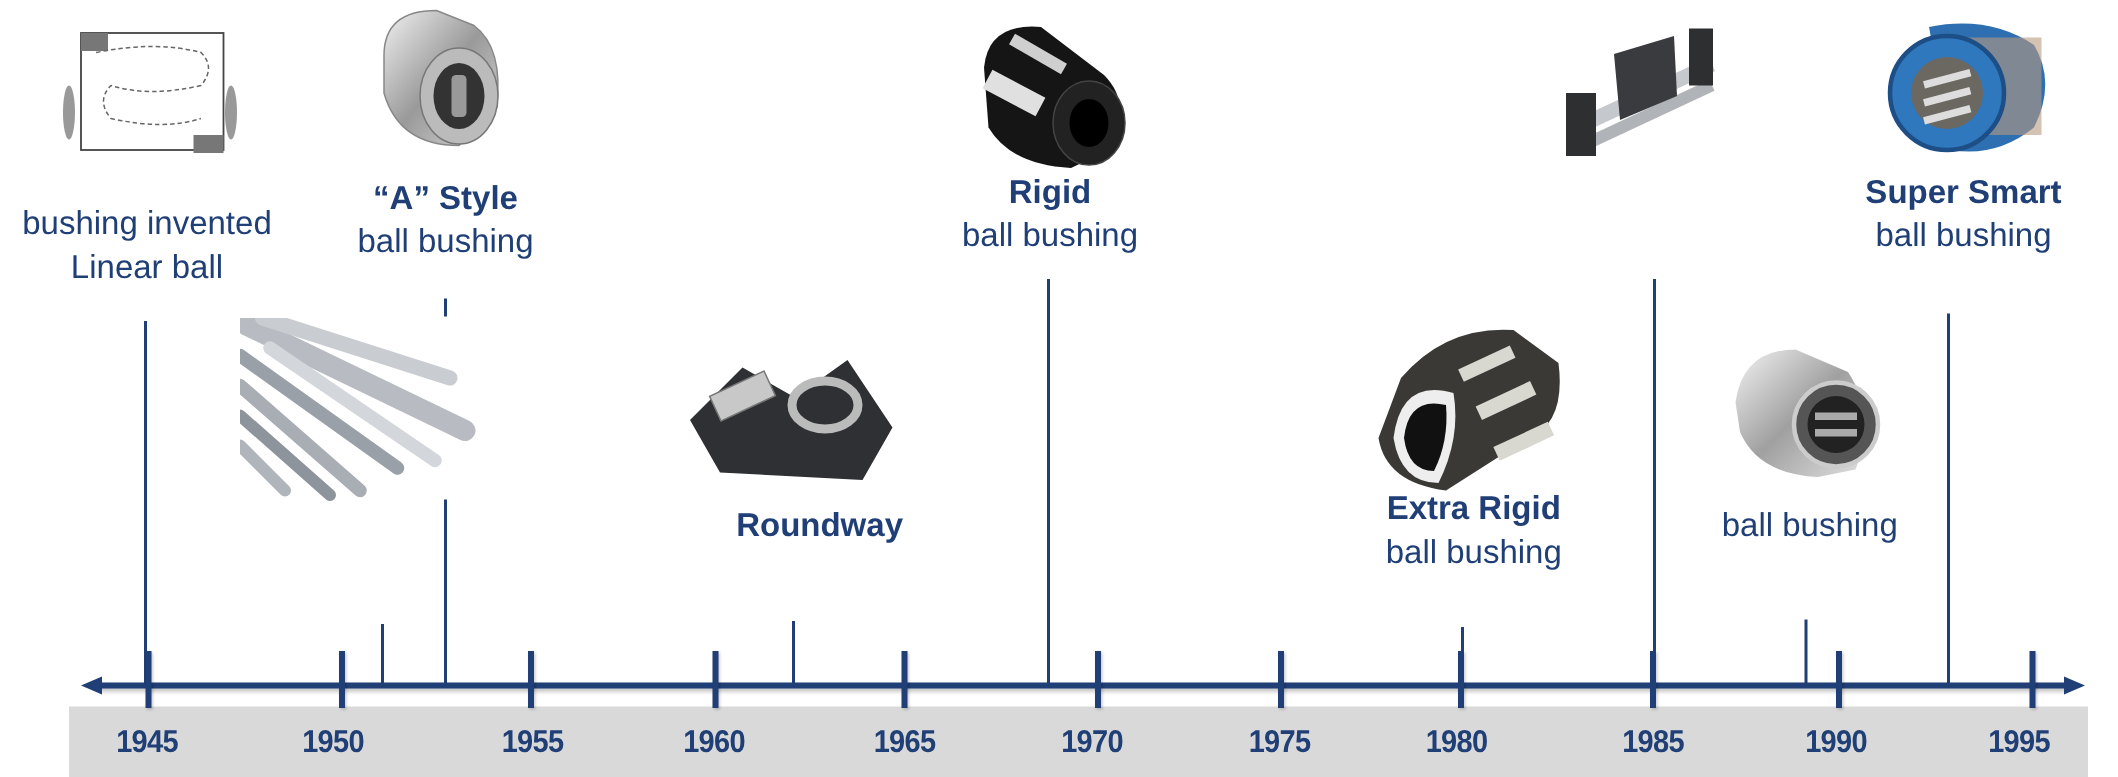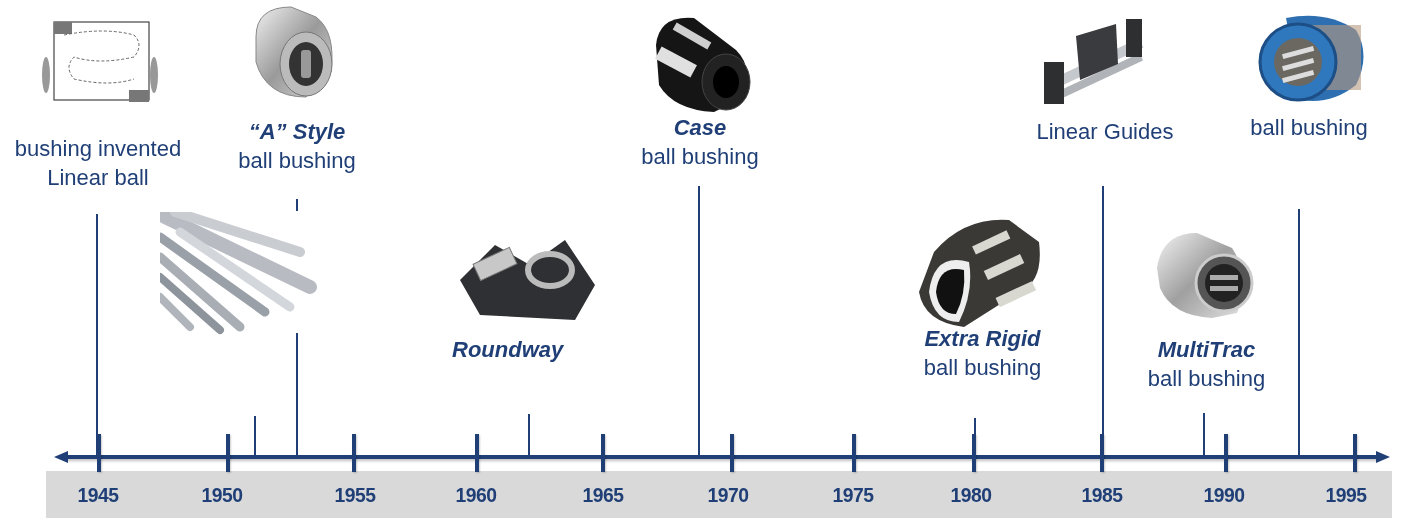--- a/index.html
+++ b/index.html
@@ -14,21 +14,21 @@
   .arrow-right { position: absolute; left: 1376px; top: 451px; width: 0; height: 0;
     border-top: 6px solid transparent; border-bottom: 6px solid transparent; border-left: 14px solid #1f3f76; }
 
   .tick { position: absolute; top: 434px; width: 4px; height: 38px; background: #1f3f76; box-shadow: 1px 1px 2px rgba(0,0,0,0.2); }
   .year { position: absolute; top: 483px; width: 80px; margin-left: -40px; text-align: center;
     font-size: 21px; font-weight: bold; color: #1f3f76; letter-spacing: -0.5px; transform: scaleX(0.92); }
 
   .event-line { position: absolute; width: 2px; background: #1f3f76; }
 
   .label { position: absolute; text-align: center; line-height: 29px; font-size: 22px; white-space: nowrap; }
-  .label .bold { font-weight: bold; font-style: italic; }
+  .label .bold { font-weight: bold; }
 
   .img { position: absolute; }
 </style>
 </head>
 <body>
 
 <div class="band"></div>
 
 <div class="event-line" style="left:96px; top:214px; height:243px;"></div>
 <div class="event-line" style="left:254px; top:416px; height:41px;"></div>
@@ -114,33 +114,33 @@
 <div class="label" style="left:176px; top:335px; width:110px;">
 </div>
 
 <svg class="img" style="left:455px; top:225px;" width="145" height="100" viewBox="0 0 145 100">
   <path d="M5 55 L40 20 L75 40 L110 15 L140 60 L120 95 L25 90 Z" fill="#2e3033"></path>
   <g fill="#c8c8c8" stroke="#777">
     <rect x="20" y="30" width="40" height="18" transform="rotate(-25 40 39)"></rect>
     <ellipse cx="95" cy="45" rx="22" ry="16" fill="none" stroke="#bbb" stroke-width="6"></ellipse>
   </g>
 </svg>
-<div class="label" style="left:452px; top:335px; width:150px; text-align:left;">
+<div class="label" style="left:452px; top:335px; width:150px; text-align:right;">
   <div class="bold">Roundway</div>
 </div>
 
 <svg class="img" style="left:644px; top:10px;" width="112" height="102" viewBox="0 0 112 102">
   <path d="M12 35 Q15 5 50 8 L92 40 Q112 60 95 90 L70 102 Q30 100 15 75 Z" fill="#151515"></path>
   <rect x="28" y="22" width="40" height="8" fill="#cfcfcf" transform="rotate(30 48 26)"></rect>
   <rect x="12" y="45" width="40" height="14" fill="#e0e0e0" transform="rotate(28 32 52)"></rect>
   <ellipse cx="82" cy="72" rx="24" ry="28" fill="#222" stroke="#444"></ellipse>
   <ellipse cx="82" cy="72" rx="13" ry="16" fill="#000"></ellipse>
 </svg>
 <div class="label" style="left:630px; top:113px; width:140px;">
-  <div class="bold">Case</div>
+  <div class="bold">Rigid</div>
   <div>ball bushing</div>
 </div>
 
 <svg class="img" style="left:914px; top:212px;" width="138" height="122" viewBox="0 0 138 122">
   <path d="M20 40 Q50 5 95 8 L125 30 Q130 70 105 80 L50 115 Q10 110 5 80 Z" fill="#3a3936"></path>
   <rect x="58" y="26" width="38" height="9" fill="#d8d8d0" transform="rotate(-25 77 30)"></rect>
   <rect x="70" y="50" width="40" height="10" fill="#d8d8d0" transform="rotate(-25 90 55)"></rect>
   <rect x="82" y="78" width="40" height="10" fill="#d8d8d0" transform="rotate(-25 100 83)"></rect>
   <path d="M15 80 Q20 40 55 50 Q60 80 45 110 Q20 110 15 80 Z" fill="#eee"></path>
   <path d="M22 80 Q25 52 50 58 Q52 82 42 102 Q25 102 22 80 Z" fill="#111"></path>
@@ -151,46 +151,45 @@
 </div>
 
 <svg class="img" style="left:1036px; top:14px;" width="116" height="92" viewBox="0 0 116 92">
   <rect x="10" y="45" width="100" height="10" fill="#c5c8cc" transform="rotate(-25 60 50)"></rect>
   <rect x="10" y="60" width="100" height="8" fill="#b0b3b8" transform="rotate(-25 60 64)"></rect>
   <rect x="8" y="48" width="20" height="42" fill="#2e2f31"></rect>
   <rect x="90" y="5" width="16" height="38" fill="#2e2f31"></rect>
   <path d="M40 22 L80 10 L82 50 L44 66 Z" fill="#3a3b3e"></path>
 </svg>
 <div class="label" style="left:1025px; top:117px; width:160px;">
-  <div>Linear Guides</div>
 </div>
 
 <svg class="img" style="left:1152px; top:228px;" width="102" height="92" viewBox="0 0 102 92">
   <defs>
     <linearGradient id="silver2" x1="0" x2="1" y1="0" y2="1">
       <stop offset="0" stop-color="#f3f3f3"></stop>
         <stop offset="0.5" stop-color="#a0a0a0"></stop>
         <stop offset="1" stop-color="#e0e0e0"></stop>
     </linearGradient>
   </defs>
   <path d="M5 40 Q10 5 45 5 L80 20 Q100 50 85 85 L60 90 Q20 88 8 60 Z" fill="url(#silver2)"></path>
   <circle cx="72" cy="55" r="28" fill="#555" stroke="#ccc" stroke-width="3"></circle>
   <circle cx="72" cy="55" r="19" fill="#222"></circle>
   <rect x="58" y="47" width="28" height="5" fill="#aaa"></rect>
   <rect x="58" y="58" width="28" height="5" fill="#aaa"></rect>
 </svg>
 <div class="label" style="left:1134px; top:335px; width:145px;">
-  <div class="bold">MultiTrac</div>
   <div>ball bushing</div>
 </div>
 
 <svg class="img" style="left:1256px; top:10px;" width="112" height="100" viewBox="0 0 112 100">
   <path d="M30 8 Q70 0 100 20 Q115 45 100 75 Q75 95 45 90 Z" fill="#2d6fb0"></path>
   <rect x="55" y="15" width="50" height="65" fill="#b89a80" opacity="0.6"></rect>
   <circle cx="42" cy="52" r="38" fill="#2f78bd" stroke="#1d4e86" stroke-width="3"></circle>
   <circle cx="42" cy="52" r="24" fill="#6b6861"></circle>
   <rect x="26" y="40" width="32" height="5" fill="#ddd" transform="rotate(-15 42 42)"></rect>
   <rect x="26" y="52" width="32" height="5" fill="#ddd" transform="rotate(-15 42 54)"></rect>
   <rect x="26" y="64" width="32" height="5" fill="#ddd" transform="rotate(-15 42 66)"></rect>
 </svg>
 <div class="label" style="left:1226px; top:113px; width:166px;">
+  <div class="bold">Super Smart</div>
   <div>ball bushing</div>
 </div>
 
 </body></html>

